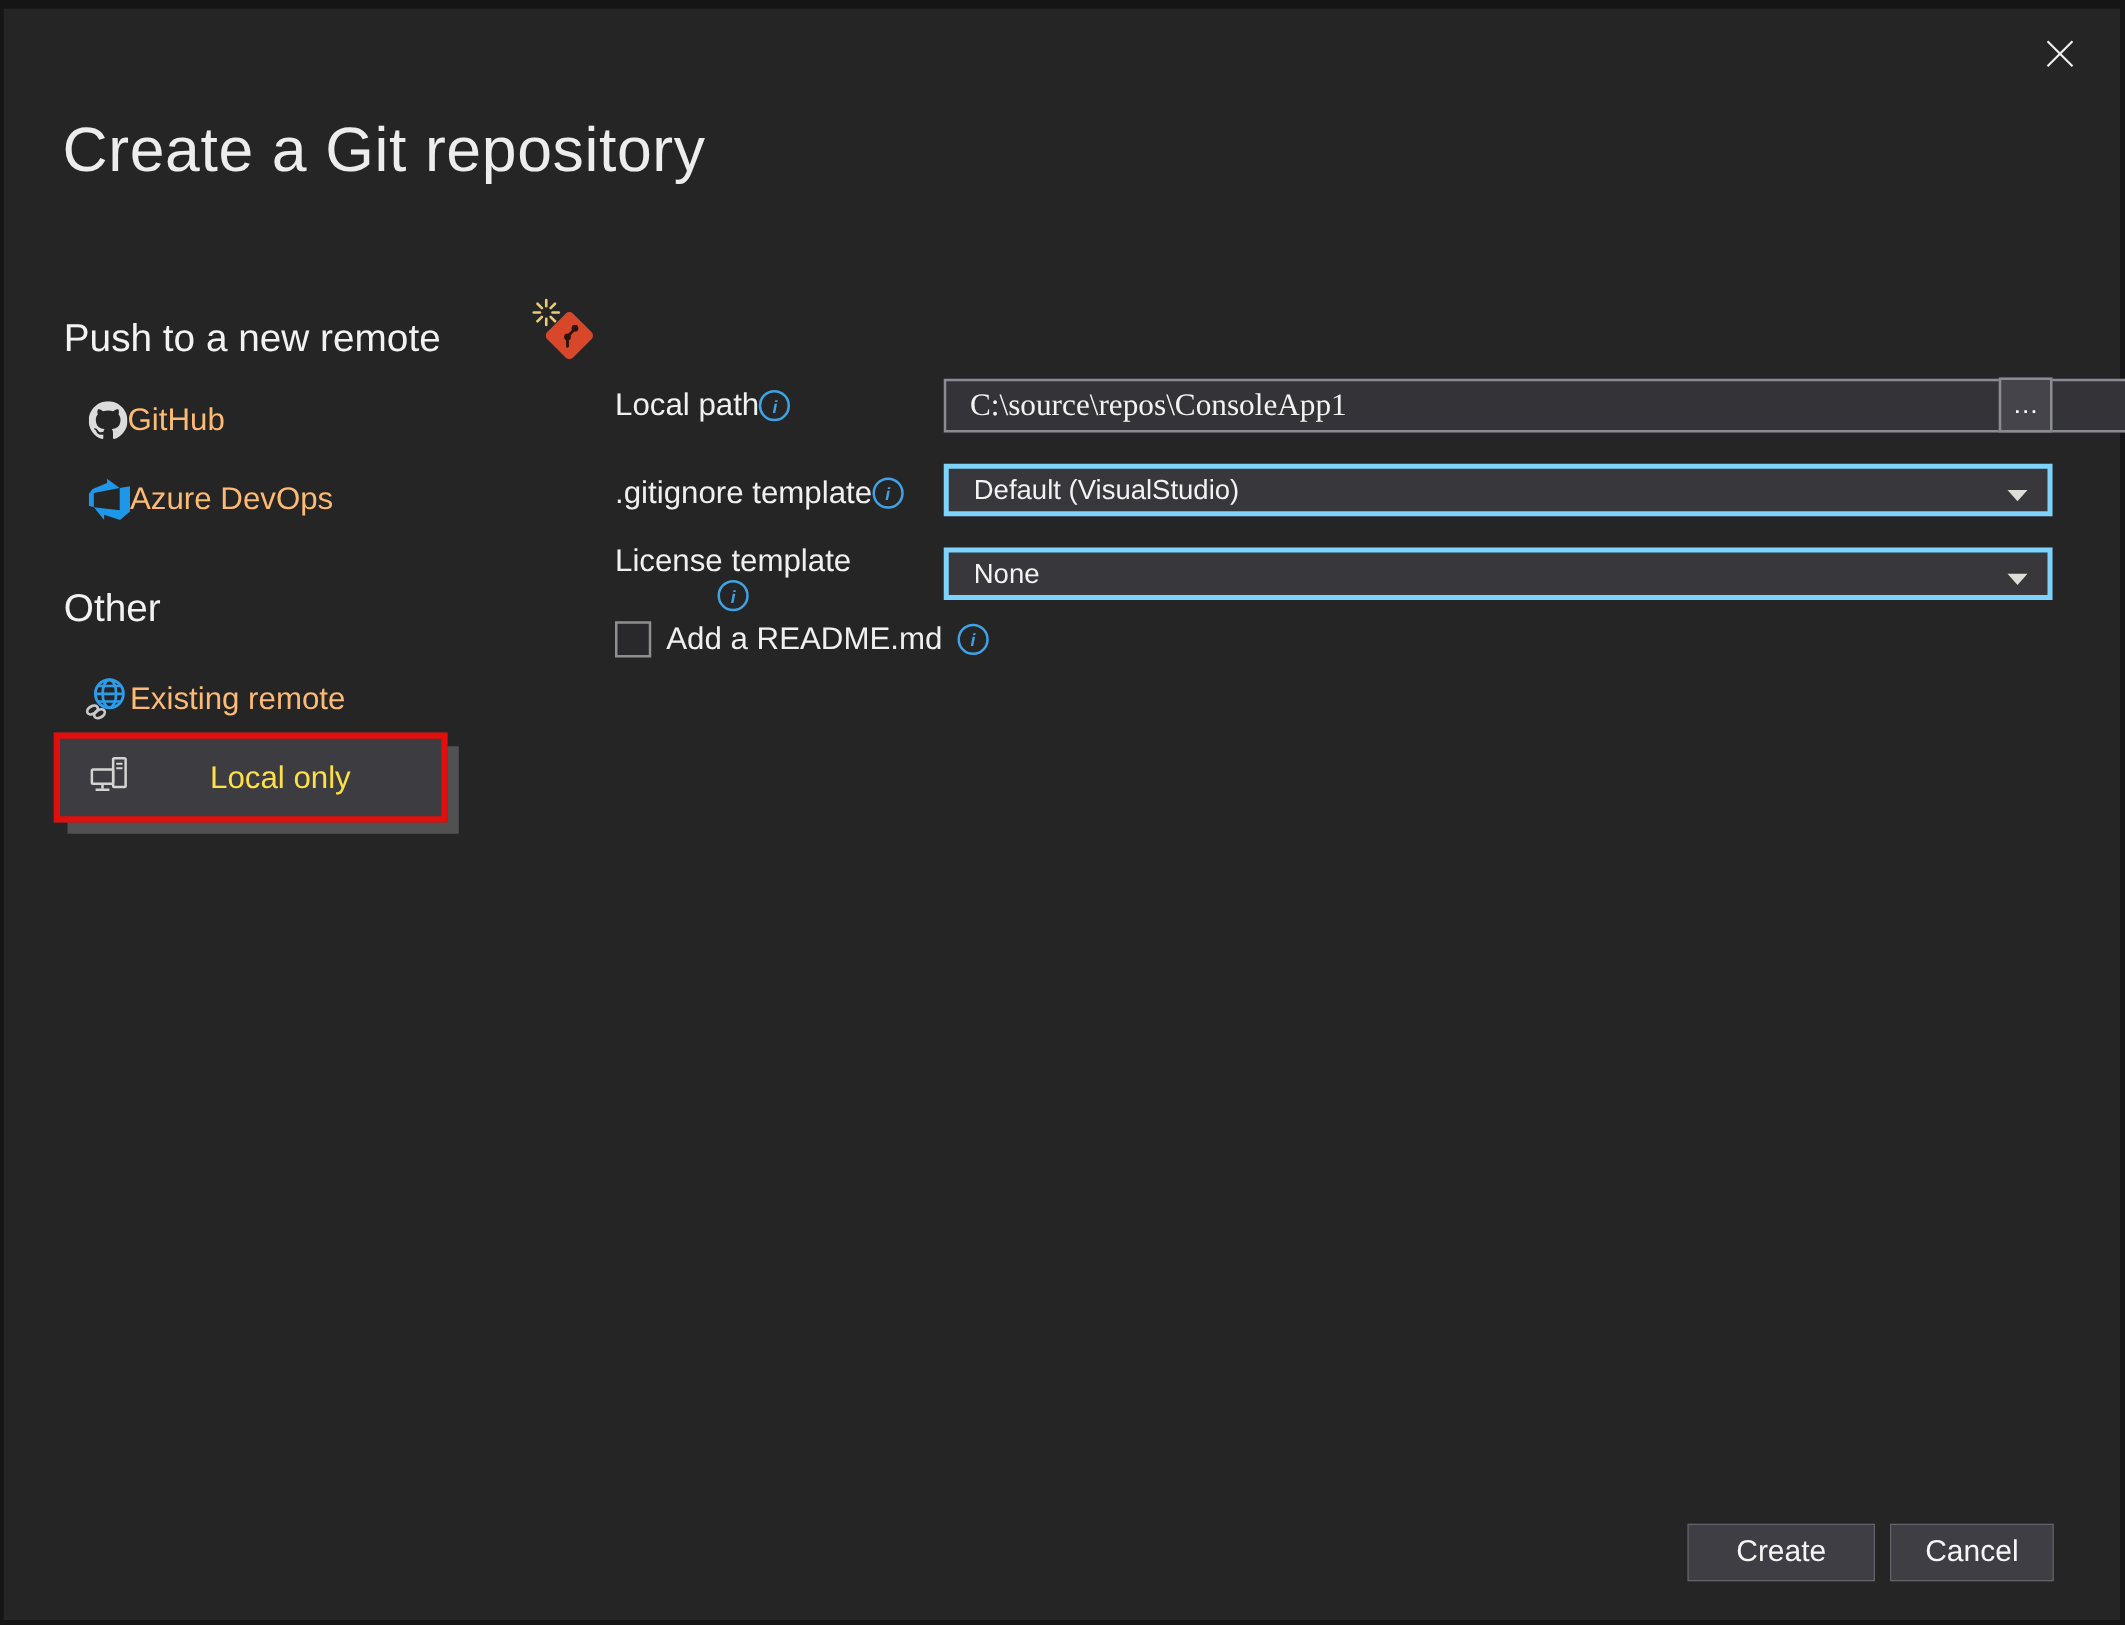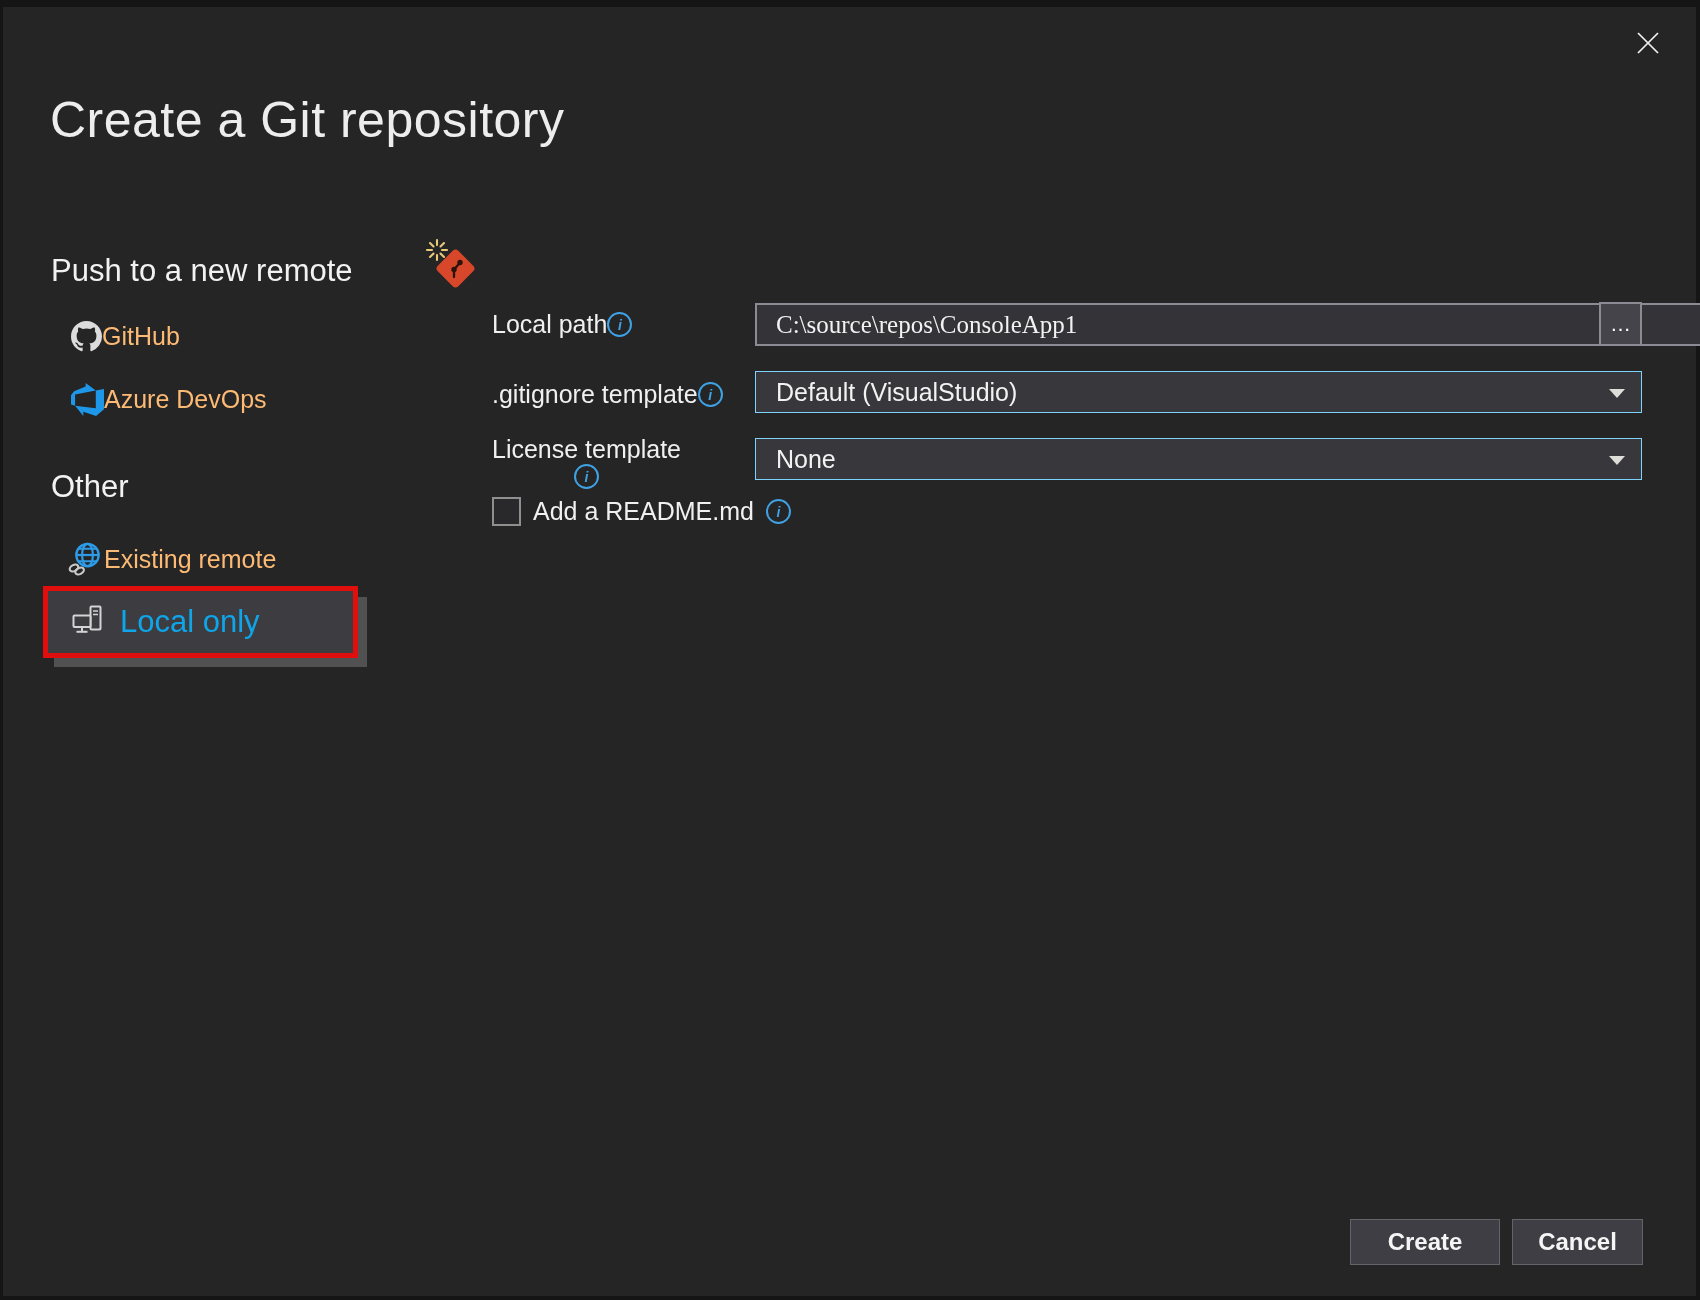--- a/index.html
+++ b/index.html
@@ -30,21 +30,21 @@
     position:absolute;display:flex;align-items:center;
     font-size:25px;color:#fdba74;cursor:pointer;white-space:nowrap;
   }
   .side-item .ic{display:flex;align-items:center;justify-content:center;}
   .local-only-box{
     position:absolute;left:40px;top:579px;width:315px;height:72px;
     box-sizing:border-box;border:5px solid #e10e0e;background:#3d3d41;
     box-shadow:10px 10px 0 -1px #515151;
     display:flex;align-items:center;gap:13px;padding-left:23px;cursor:pointer;
   }
-  .local-only-box .lbl{font-size:31px;color:#0ea5e9;white-space:nowrap;}
+  .local-only-box .lbl{font-size:25px;color:#fde047;white-space:nowrap;margin-left:48px;}
   
   .git-icon-cluster{position:absolute;left:424px;top:232px;width:52px;height:52px;}
   .git-diamond{
     position:absolute;left:14px;top:15px;width:29px;height:29px;border-radius:4px;
     background:#d9472b;transform:rotate(45deg);
   }
   .git-glyph{position:absolute;left:14px;top:15px;width:29px;height:29px;}
   .main-heading{
     position:absolute;left:489px;top:247px;
     font-size:24px;font-weight:700;color:#ffffff;
@@ -65,43 +65,42 @@
     color:#f2f2f2;font-size:25px;font-family:Liberation Serif, serif;padding:0 19px;outline:none;
   }
   .browse-btn{
     position:absolute;left:1596px;top:295px;width:43px;height:44px;
     box-sizing:border-box;background:#44444a;border:2px solid #8b8b93;
     color:#ffffff;font-size:21px;display:flex;align-items:center;justify-content:center;
     cursor:pointer;
   }
   .dropdown{
     position:absolute;left:752px;width:887px;height:42px;box-sizing:border-box;
-    background:#37373c;border:1px solid #7dd3fc;color:#f2f2f2;
-    font-size:25px;display:flex;align-items:center;padding:0 20px;cursor:pointer;
+    background:#37373c;border:4px solid #7dd3fc;color:#f2f2f2;
+    font-size:22px;display:flex;align-items:center;padding:0 20px;cursor:pointer;
   }
   .dropdown .caret{
     position:absolute;right:16px;top:17px;width:0;height:0;
     border-left:8px solid transparent;border-right:8px solid transparent;
     border-top:9px solid #dfddd8;
   }
   .readme-row{
     position:absolute;left:489px;top:490px;display:flex;align-items:center;gap:12px;
     font-size:25px;color:#f0f0f0;
   }
   .checkbox{
     width:29px;height:29px;box-sizing:border-box;background:#29292b;
     border:2px solid #8f8f8f;cursor:pointer;flex:0 0 auto;
   }
   
   .btn{
     position:absolute;top:1212px;height:46px;box-sizing:border-box;
     background:#3e3e44;border:1px solid #63636a;color:#f5f5f5;
     font-size:24px;font-family:inherit;display:flex;align-items:center;justify-content:center;
     cursor:pointer;
-    font-weight:bold;
   }
   .btn-create{left:1347px;width:150px;}
   .btn-cancel{left:1509px;width:131px;}
 </style>
 </head>
 <body>
 
 <div class="dialog">
 
   <div class="close-btn">

